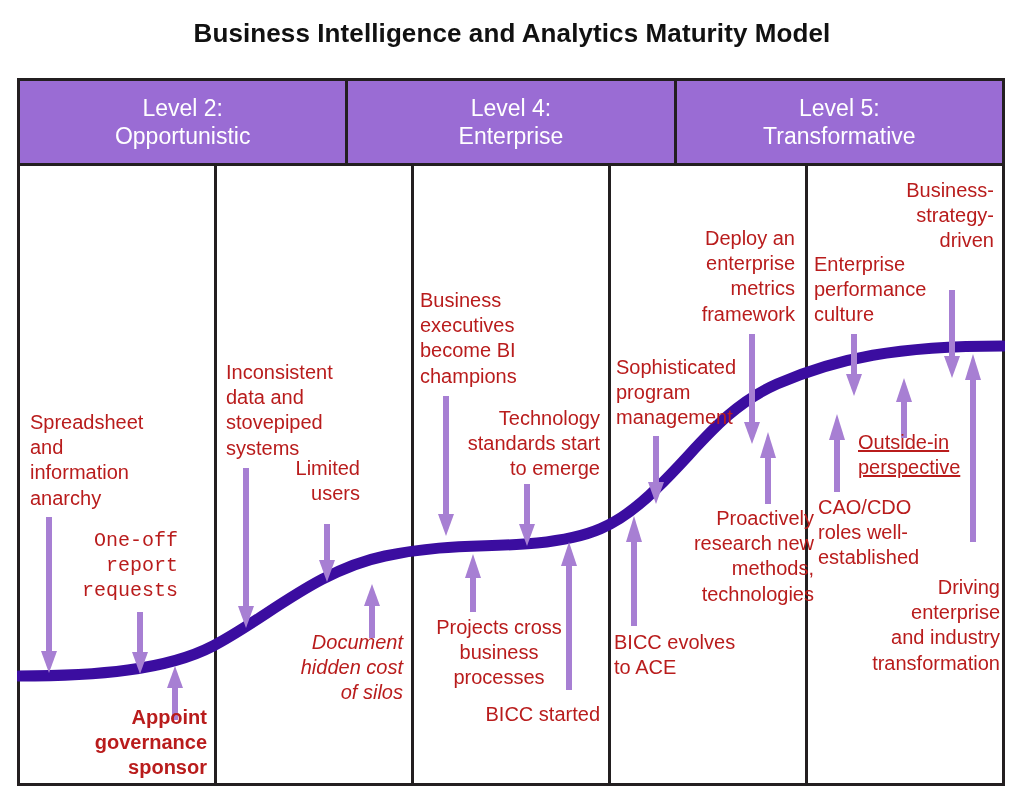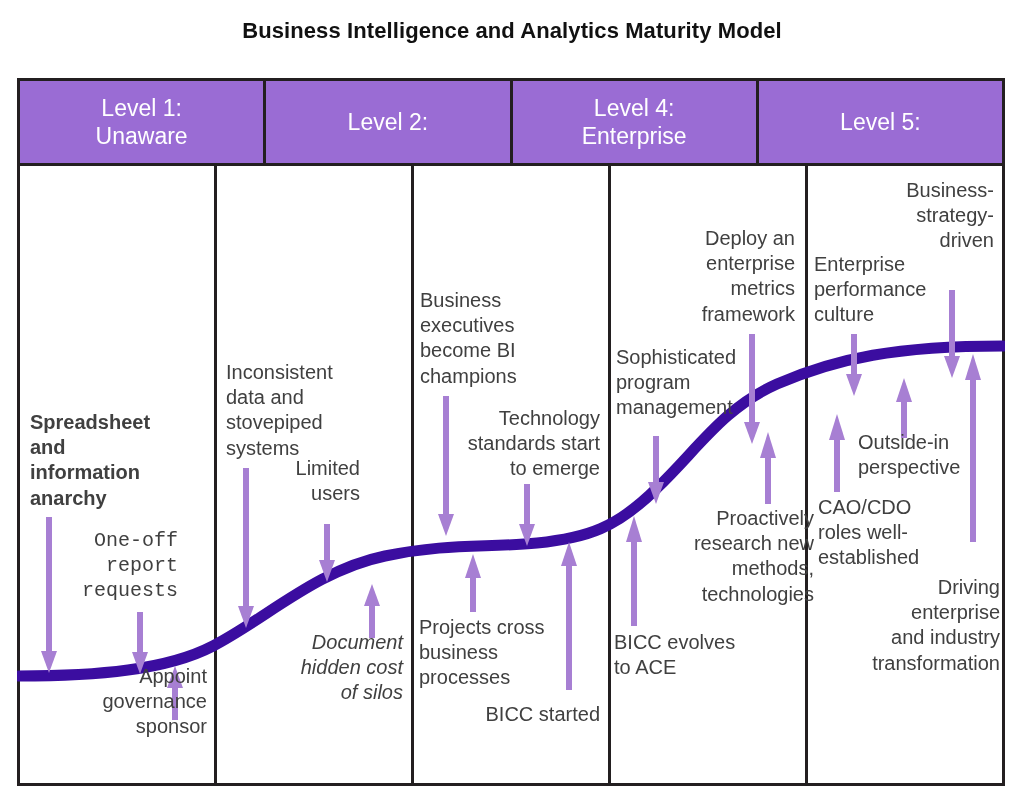--- a/index.html
+++ b/index.html
@@ -14,21 +14,21 @@
     font-family: "Liberation Sans", sans-serif;
     overflow: hidden;
   }
 
   #page-title {
     position: absolute;
     left: 0;
     top: 18px;
     width: 1024px;
     text-align: center;
-    font-size: 22px;
+    font-size: 26px;
     font-weight: bold;
     color: #111111;
     letter-spacing: 0.1px;
   }
 
   #matrix {
     position: absolute;
     left: 17px;
     top: 78px;
     width: 988px;
@@ -85,53 +85,51 @@
     top: 78px;
     width: 988px;
     height: 708px;
     pointer-events: none;
   }
 
   .note {
     position: absolute;
     font-size: 20px;
     line-height: 1.26;
-    color: #404040;
+    color: #b91c1c;
     white-space: pre-line;
   }
   .note.left  { text-align: left; }
   .note.right { text-align: right; }
 
   .arrow {
     position: absolute;
     width: 16px;
   }
   .arrow svg { display: block; }
 </style>
 </head>
 <body>
 
 <div id="page-title">Business Intelligence and Analytics Maturity Model</div>
 
 <div id="matrix">
 
   <div id="header-row">
     <div class="header-cell">
-      <span class="hl1">Level 1:</span>
-      <span class="hl2">Unaware</span>
-    </div>
-    <div class="header-cell">
       <span class="hl1">Level 2:</span>
+      <span class="hl2">Opportunistic</span>
     </div>
     <div class="header-cell">
       <span class="hl1">Level 4:</span>
       <span class="hl2">Enterprise</span>
     </div>
     <div class="header-cell">
       <span class="hl1">Level 5:</span>
+      <span class="hl2">Transformative</span>
     </div>
   </div>
 
   <div id="body-row">
     <div class="body-cell"></div>
     <div class="body-cell"></div>
     <div class="body-cell"></div>
     <div class="body-cell"></div>
     <div class="body-cell"></div>
   </div>
@@ -140,21 +138,21 @@
 
 <svg id="curve-layer" viewBox="0 0 988 708" preserveAspectRatio="none">
   <path d="M 2 598 C 80 598, 150 592, 196 568
            C 250 540, 300 492, 368 478
            C 430 465, 470 470, 520 465
            C 570 460, 600 450, 640 410
            C 680 372, 706 330, 760 306
            C 820 280, 880 268, 986 268" fill="none" stroke="#3B0DA0" stroke-width="11" stroke-linecap="round"></path>
 </svg>
 
-<div class="note left" style="left:30px;  top:410px; width:150px;font-weight:bold;">Spreadsheet
+<div class="note left" style="left:30px;  top:410px; width:150px;">Spreadsheet
 and
 information
 anarchy</div>
 <div class="arrow" style="left:41px; top:517px; height:156px;">
   <svg width="16" height="156" viewBox="0 0 16 156">
       <line x1="8" y1="0" x2="8" y2="138" stroke="#A77FD3" stroke-width="6"></line>
       <polygon points="8,156 0,134 16,134" fill="#A77FD3"></polygon>
     </svg>
 </div>
 
@@ -167,21 +165,21 @@
       <polygon points="8,62 0,40 16,40" fill="#A77FD3"></polygon>
     </svg>
 </div>
 
 <div class="arrow" style="left:167px; top:666px; height:54px;">
   <svg width="16" height="54" viewBox="0 0 16 54">
       <line x1="8" y1="54" x2="8" y2="16" stroke="#A77FD3" stroke-width="6"></line>
       <polygon points="8,0 0,22 16,22" fill="#A77FD3"></polygon>
     </svg>
 </div>
-<div class="note right" style="left:62px; top:664px; width:145px;">Appoint
+<div class="note right" style="left:62px; top:705px; width:145px;font-weight:bold;">Appoint
 governance
 sponsor</div>
 
 <div class="note left" style="left:226px; top:360px; width:160px;">Inconsistent
 data and
 stovepiped
 systems</div>
 <div class="arrow" style="left:238px; top:468px; height:160px;">
   <svg width="16" height="160" viewBox="0 0 16 160">
       <line x1="8" y1="0" x2="8" y2="142" stroke="#A77FD3" stroke-width="6"></line>
@@ -228,21 +226,21 @@
       <polygon points="8,62 0,40 16,40" fill="#A77FD3"></polygon>
     </svg>
 </div>
 
 <div class="arrow" style="left:465px; top:554px; height:58px;">
   <svg width="16" height="58" viewBox="0 0 16 58">
       <line x1="8" y1="58" x2="8" y2="18" stroke="#A77FD3" stroke-width="6"></line>
       <polygon points="8,0 0,24 16,24" fill="#A77FD3"></polygon>
     </svg>
 </div>
-<div class="note left" style="left:419px; top:615px; width:160px;">Projects cross
+<div class="note left" style="left:419px; top:615px; width:160px;text-align:center;">Projects cross
 business
 processes</div>
 
 <div class="arrow" style="left:561px; top:542px; height:148px;">
   <svg width="16" height="148" viewBox="0 0 16 148">
       <line x1="8" y1="148" x2="8" y2="18" stroke="#A77FD3" stroke-width="6"></line>
       <polygon points="8,0 0,24 16,24" fill="#A77FD3"></polygon>
     </svg>
 </div>
 <div class="note right" style="left:452px; top:702px; width:148px;">BICC started</div>
@@ -251,21 +249,21 @@
 enterprise
 metrics
 framework</div>
 <div class="arrow" style="left:744px; top:334px; height:110px;">
   <svg width="16" height="110" viewBox="0 0 16 110">
       <line x1="8" y1="0" x2="8" y2="92" stroke="#A77FD3" stroke-width="6"></line>
       <polygon points="8,110 0,88 16,88" fill="#A77FD3"></polygon>
     </svg>
 </div>
 
-<div class="note left" style="left:616px; top:345px; width:165px;">Sophisticated
+<div class="note left" style="left:616px; top:355px; width:165px;">Sophisticated
 program
 management</div>
 <div class="arrow" style="left:648px; top:436px; height:68px;">
   <svg width="16" height="68" viewBox="0 0 16 68">
       <line x1="8" y1="0" x2="8" y2="50" stroke="#A77FD3" stroke-width="6"></line>
       <polygon points="8,68 0,46 16,46" fill="#A77FD3"></polygon>
     </svg>
 </div>
 
 <div class="arrow" style="left:760px; top:432px; height:72px;">
@@ -307,21 +305,21 @@
       <polygon points="8,62 0,40 16,40" fill="#A77FD3"></polygon>
     </svg>
 </div>
 
 <div class="arrow" style="left:896px; top:378px; height:60px;">
   <svg width="16" height="60" viewBox="0 0 16 60">
       <line x1="8" y1="60" x2="8" y2="18" stroke="#A77FD3" stroke-width="6"></line>
       <polygon points="8,0 0,24 16,24" fill="#A77FD3"></polygon>
     </svg>
 </div>
-<div class="note left" style="left:858px; top:430px; width:145px;">Outside-in
+<div class="note left" style="left:858px; top:430px; width:145px;text-decoration:underline;">Outside-in
 perspective</div>
 
 <div class="arrow" style="left:829px; top:414px; height:78px;">
   <svg width="16" height="78" viewBox="0 0 16 78">
       <line x1="8" y1="78" x2="8" y2="20" stroke="#A77FD3" stroke-width="6"></line>
       <polygon points="8,0 0,26 16,26" fill="#A77FD3"></polygon>
     </svg>
 </div>
 <div class="note left" style="left:818px; top:495px; width:150px;">CAO/CDO
 roles well-

